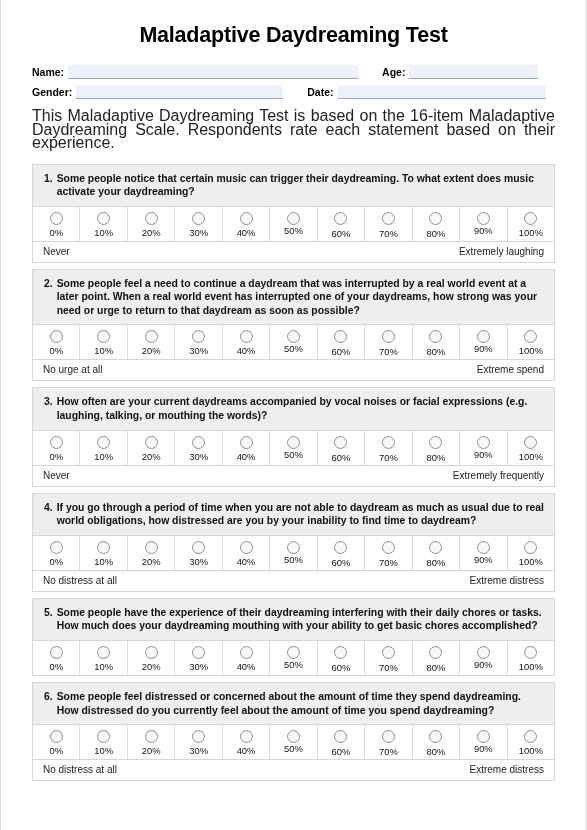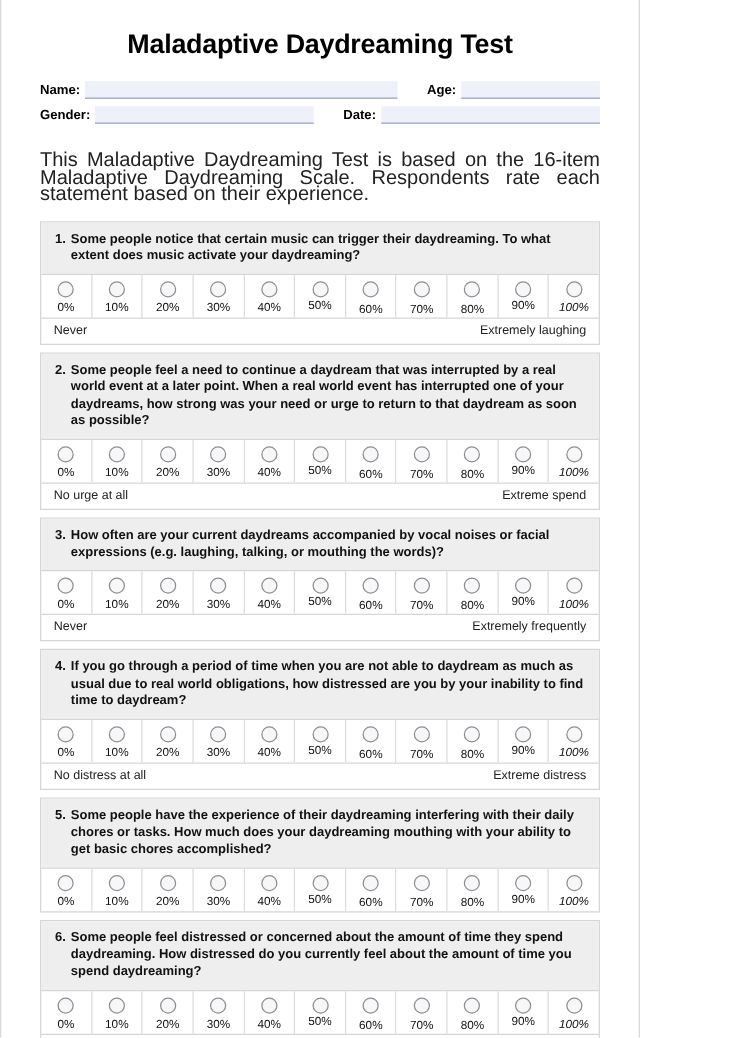--- a/index.html
+++ b/index.html
@@ -10,21 +10,21 @@
   body {
     width: 587px;
     height: 830px;
     font-family: "Liberation Sans", sans-serif;
     color: #1a1a1a;
     overflow: hidden;
   }
 
   .page {
     position: relative;
-    width: 512px;
+    width: 587px;
     height: 830px;
     box-sizing: border-box;
     background: #ffffff;
     border-left: 1px solid #d8d8d8;
     border-right: 1px solid #d8d8d8;
     padding: 0 31px;
   }
 
   
   .doc-title {
@@ -32,21 +32,21 @@
     padding: 23px 0 17px 0;
     text-align: center;
     font-size: 21.5px;
     font-weight: bold;
     letter-spacing: -0.2px;
     color: #000000;
   }
 
   
   .id-rows {
-    margin-bottom: 23px;
+    margin-bottom: 10px;
   }
   .id-row {
     display: flex;
     align-items: flex-end;
     margin-bottom: 6px;
   }
   .id-label {
     font-size: 10.5px;
     font-weight: bold;
     color: #000;
@@ -104,21 +104,20 @@
   }
   .scale-cell {
     flex: 1 1 0;
     box-sizing: border-box;
     border-right: 1px solid #dcdcdc;
     text-align: center;
     padding: 5px 0 3px 0;
   }
   .scale-cell:last-child {
     border-right: none;
-    font-style: italic;
   }
   .radio {
     width: 13px;
     height: 13px;
     border-radius: 50%;
     border: 1px solid #8f8f8f;
     background: #f7f7fa;
     margin: 0 auto 2px auto;
     box-sizing: border-box;
   }

